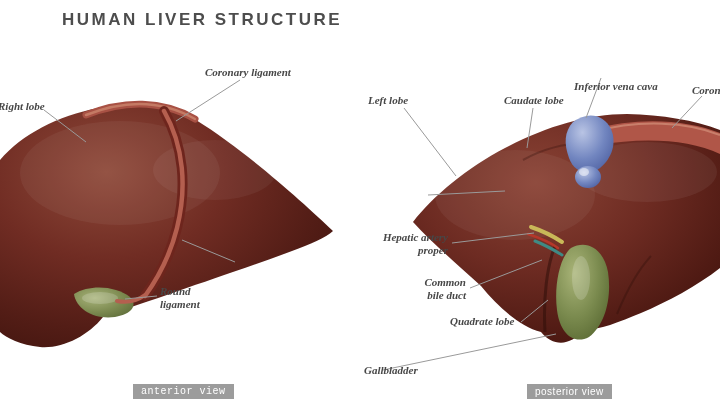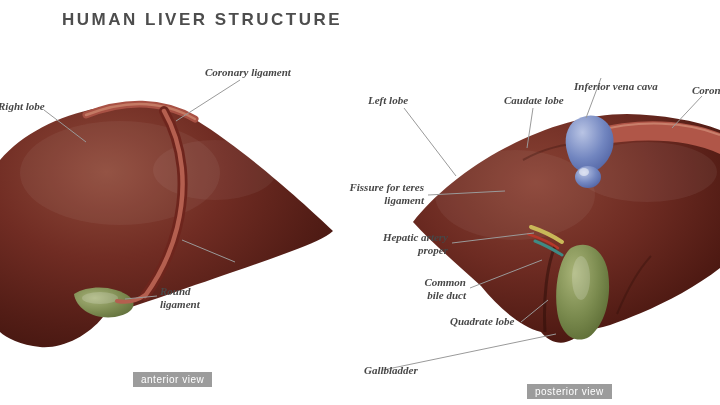--- a/index.html
+++ b/index.html
@@ -117,26 +117,25 @@
       <line x1="452" y1="243" x2="534" y2="233"></line>
       <line x1="470" y1="288" x2="542" y2="260"></line>
       <line x1="521" y1="322" x2="548" y2="300"></line>
       <line x1="383" y1="370" x2="556" y2="334"></line>
     </g>
   </svg>
 
   <div class="lbl" style="left:-2px;top:100px;">Right lobe</div>
   <div class="lbl" style="left:205px;top:66px;">Coronary ligament</div>
   <div class="lbl wrap" style="left:160px;top:285px;width:50px;">Round ligament</div>
-  <div class="badge" style="left:133px;top:372px;">anterior view</div>
+  <div class="badge" style="left:133px;top:384px;font-family:Liberation Mono, monospace;">anterior view</div>
 
   <div class="lbl" style="left:368px;top:94px;">Left lobe</div>
   <div class="lbl" style="left:504px;top:94px;">Caudate lobe</div>
   <div class="lbl" style="left:565px;top:80px;margin-left:9px;">Inferior vena cava</div>
   <div class="lbl" style="left:692px;top:84px;">Coronary ligament</div>
-  <div class="lbl wrap r" style="left:338px;top:181px;width:86px;">Fissure for teres ligament</div>
   <div class="lbl wrap r" style="left:408px;top:276px;width:58px;">Common bile duct</div>
   <div class="lbl wrap r" style="left:380px;top:231px;width:68px;">Hepatic artery proper</div>
   <div class="lbl" style="left:450px;top:315px;">Quadrate lobe</div>
   <div class="lbl" style="left:322px;top:364px;margin-left:42px;">Gallbladder</div>
   <div class="badge" style="left:527px;top:384px;">posterior view</div>
 
 </div>
 
 </body></html>

